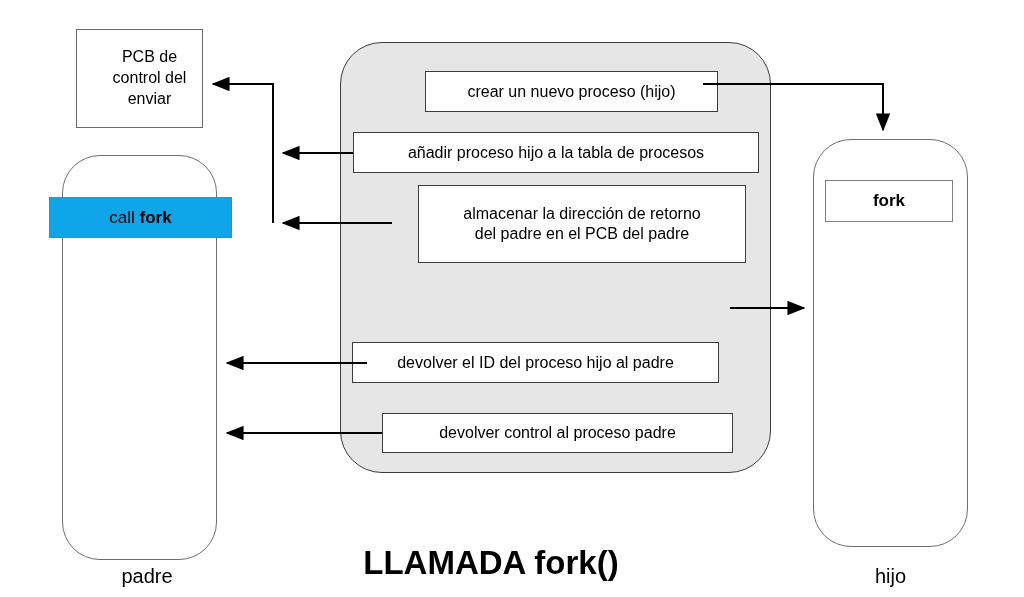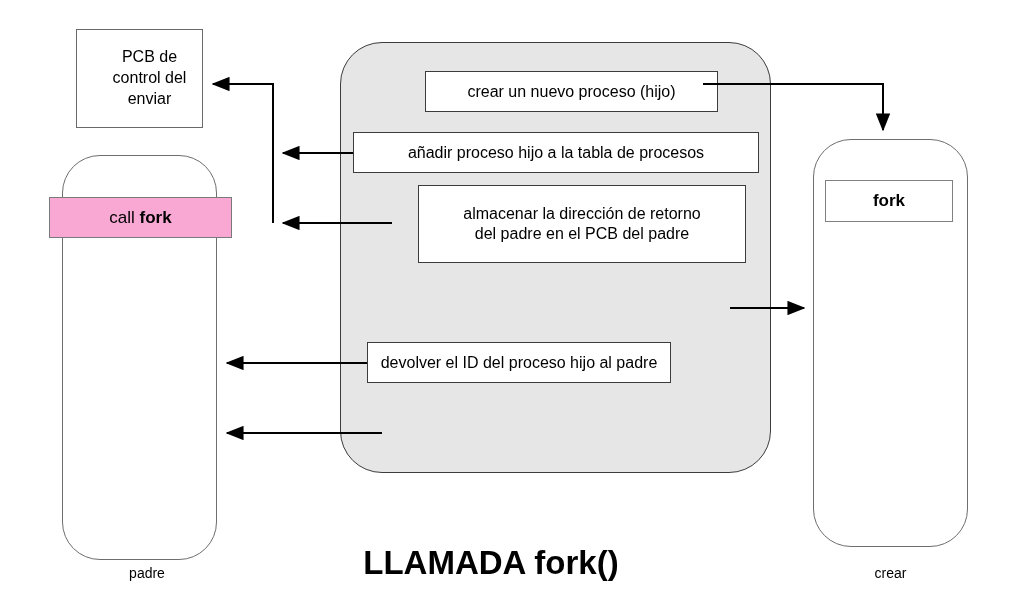--- a/index.html
+++ b/index.html
@@ -37,21 +37,21 @@
     display:flex;align-items:center;justify-content:center;text-align:center;
     font-size:16px;line-height:1.22;white-space:pre-line;z-index:2;
   }
   
   .forkbox{
     background:#ffffff;border:1px solid #808080;
     display:flex;align-items:center;justify-content:center;
     font-size:17px;font-weight:bold;z-index:2;
   }
   .lane-label{
-    text-align:center;font-size:14px;z-index:2;
+    text-align:center;font-size:20px;z-index:2;
   }
   .fig-title{
     text-align:center;font-size:33px;font-weight:bold;z-index:2;
   }
   svg.arrows{position:absolute;left:0;top:0;z-index:5;pointer-events:none;}
   svg.arrows path{stroke:#000;stroke-width:2;fill:none;}
 </style>
 </head>
 <body>
 
@@ -60,44 +60,45 @@
   <div class="abs pcb" style="left:76px;top:29px;width:127px;height:99px;">
     <div>
       <div>PCB de</div>
       <div>control del</div>
       <div>enviar</div>
     </div>
   </div>
 
   <div class="abs lane" style="left:62px;top:155px;width:155px;height:405px;"></div>
 
-  <div class="abs callfork" style="left:49px;top:197px;width:183px;height:41px;background:#f9a8d4;">
+  <div class="abs callfork" style="left:49px;top:197px;width:183px;height:41px;background:#0ea5e9;">
     <span><span>call&nbsp;</span><b>fork</b></span>
   </div>
 
   <div class="abs container" style="left:340px;top:42px;width:431px;height:431px;background:#e6e6e6;"></div>
 
   <div class="abs step" style="left:410px;top:71px;width:293px;height:41px;margin-left:15px;">crear un nuevo proceso (hijo)</div>
 
   <div class="abs step" style="left:353px;top:132px;width:406px;height:41px;text-align:center;">añadir proceso hijo a la tabla de procesos</div>
 
   <div class="abs step" style="left:392px;top:185px;width:328px;height:78px;margin-left:26px;">almacenar la dirección de retorno
 del padre en el PCB del padre</div>
 
 
-  <div class="abs step" style="left:367px;top:342px;width:304px;height:41px;">devolver el ID del proceso hijo al padre</div>
+  <div class="abs step" style="left:352px;top:342px;width:367px;height:41px;">devolver el ID del proceso hijo al padre</div>
 
+  <div class="abs step" style="left:382px;top:413px;width:351px;height:40px;">devolver control al proceso padre</div>
 
   <div class="abs lane" style="left:813px;top:139px;width:155px;height:408px;"></div>
 
   <div class="abs forkbox" style="left:825px;top:180px;width:128px;height:42px;">fork</div>
 
   <div class="abs lane-label" style="left:62px;top:565px;width:170px;">padre</div>
 
-  <div class="abs lane-label" style="left:813px;top:565px;width:155px;">crear</div>
+  <div class="abs lane-label" style="left:813px;top:565px;width:155px;">hijo</div>
 
   <div class="abs fig-title" style="left:340px;top:544px;width:302px;">LLAMADA fork()</div>
 
   <svg class="arrows" width="1024" height="597" viewBox="0 0 1024 597">
     <defs>
       <marker id="ah" viewBox="0 0 10 8" markerWidth="18" markerHeight="14.4" refX="9.2" refY="4" orient="auto" markerUnits="userSpaceOnUse">
         <path d="M0,0 L10,4 L0,8 Z" style="fill:#000;stroke:none;"></path>
       </marker>
     </defs>
     <path d="M703,84 H883 V130" marker-end="url(#ah)"></path>

